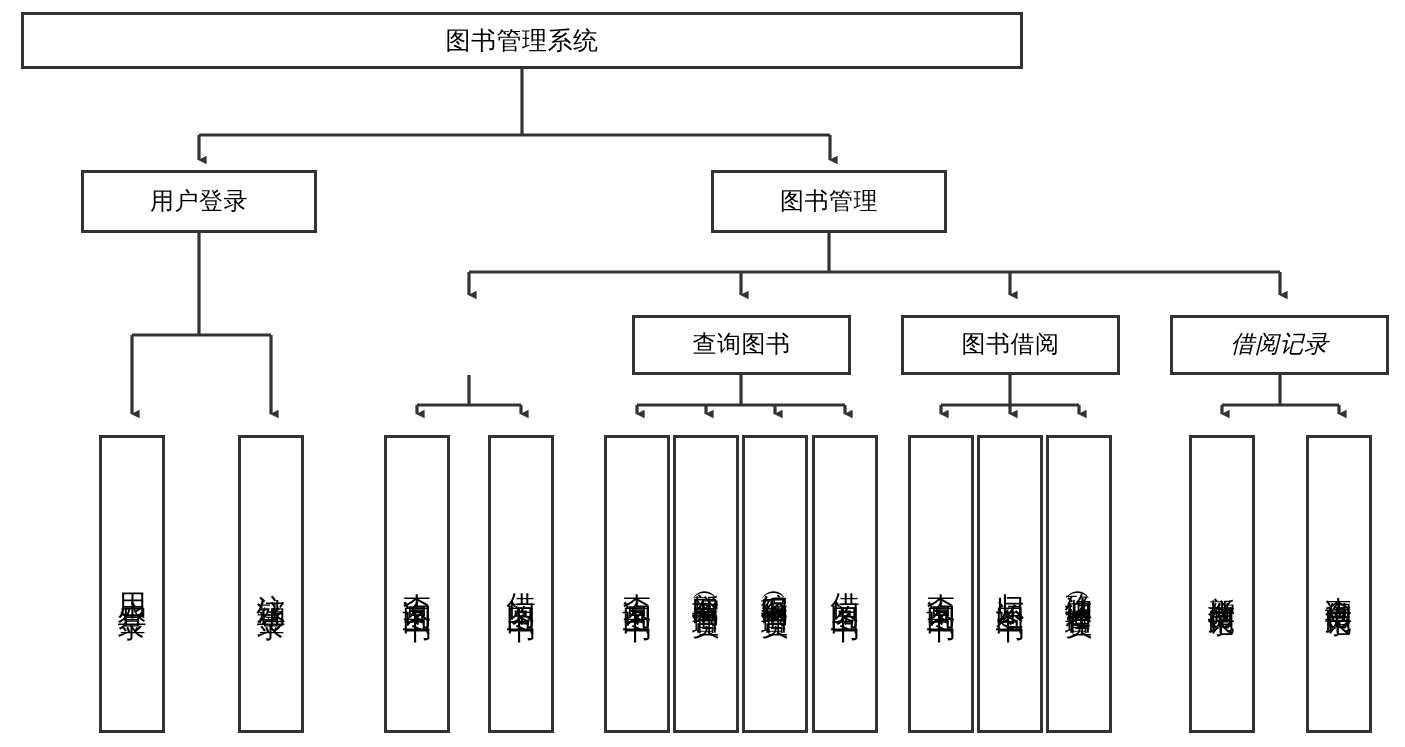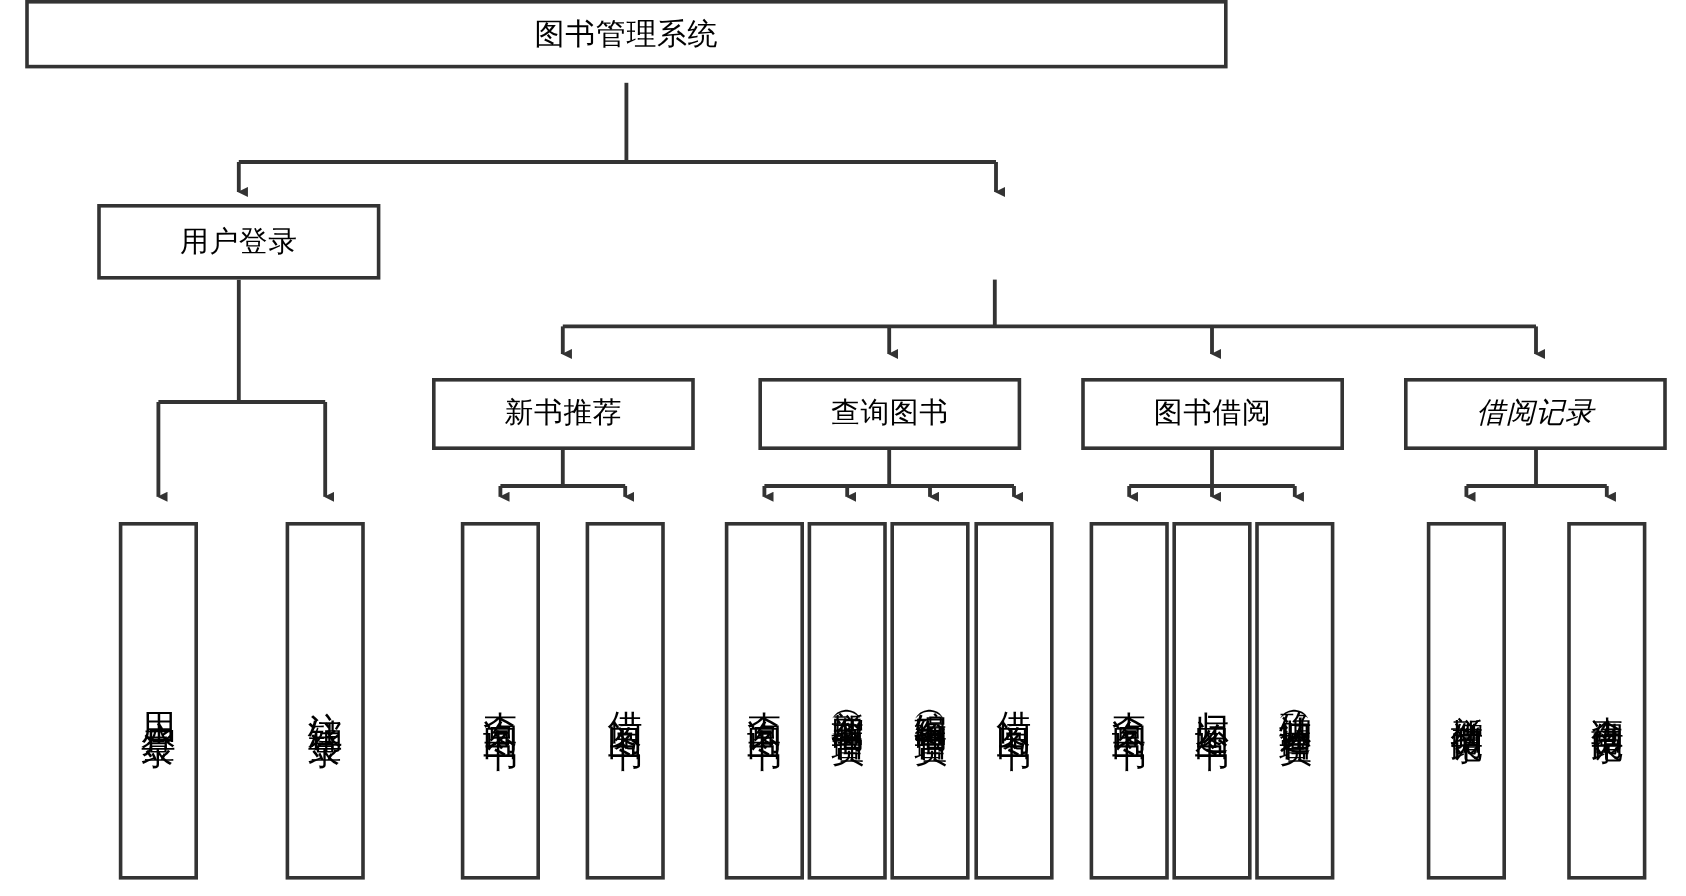--- a/index.html
+++ b/index.html
@@ -37,21 +37,21 @@
   }
   .node .lbl {
     display: block;
     text-align: center;
     line-height: 1.08;
     letter-spacing: 0.5px;
   }
   
   .n-root {
     left: 21px;
-    top: 0;
+    top: 12px;
     width: 1002px;
     height: 57px;
     font-size: 25px;
   }
   
   .n-l1 {
     width: 236px;
     height: 63px;
     font-size: 24px;
     top: 170px;
@@ -162,24 +162,24 @@
     </g>
   </svg>
 
   <div class="node n-root">
     <span class="lbl">图书管理系统</span>
   </div>
 
   <div class="node n-l1 n-login">
     <span class="lbl">用户登录</span>
   </div>
-
-  <div class="node n-l2 n-rec">
-    <span class="lbl">新书推荐</span>
-  </div>
+  <div class="node n-l1 n-bookmgr">
+    <span class="lbl">图书管理</span>
+  </div>
+
   <div class="node n-l2 n-borr">
     <span class="lbl">查询图书</span>
   </div>
   <div class="node n-l2 n-cur">
     <span class="lbl">图书借阅</span>
   </div>
   <div class="node n-l2 n-log">
     <span class="lbl">借阅记录</span>
   </div>
 

